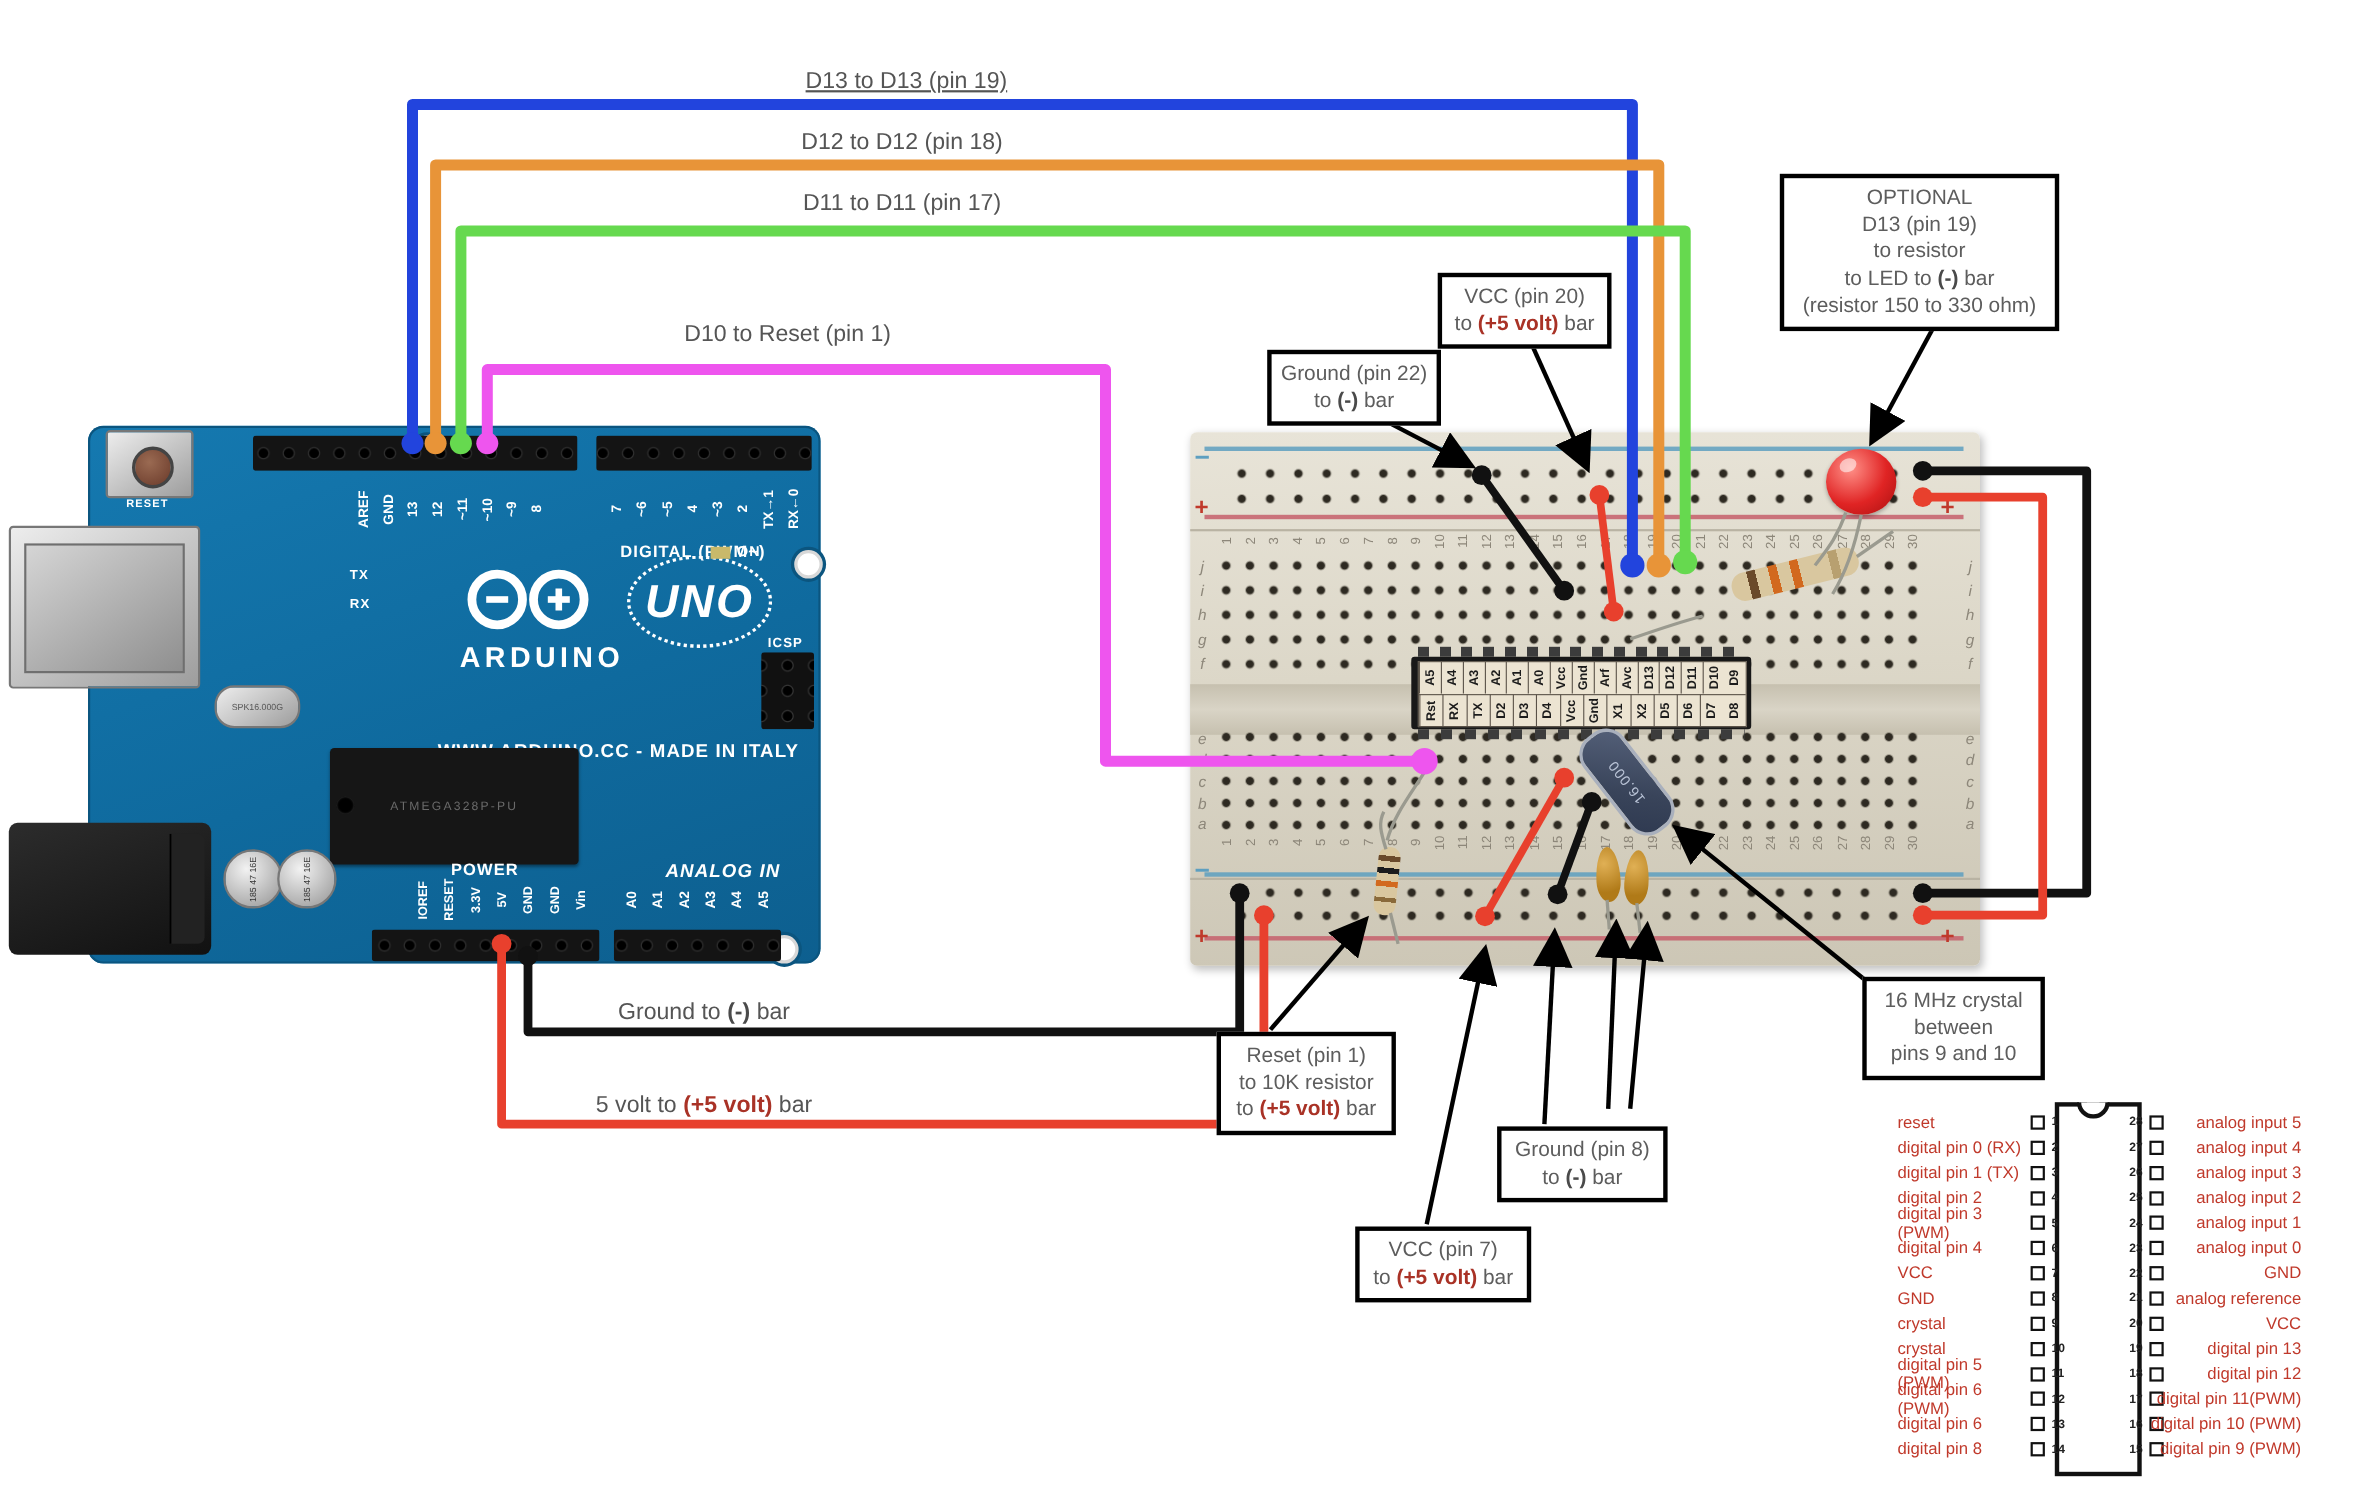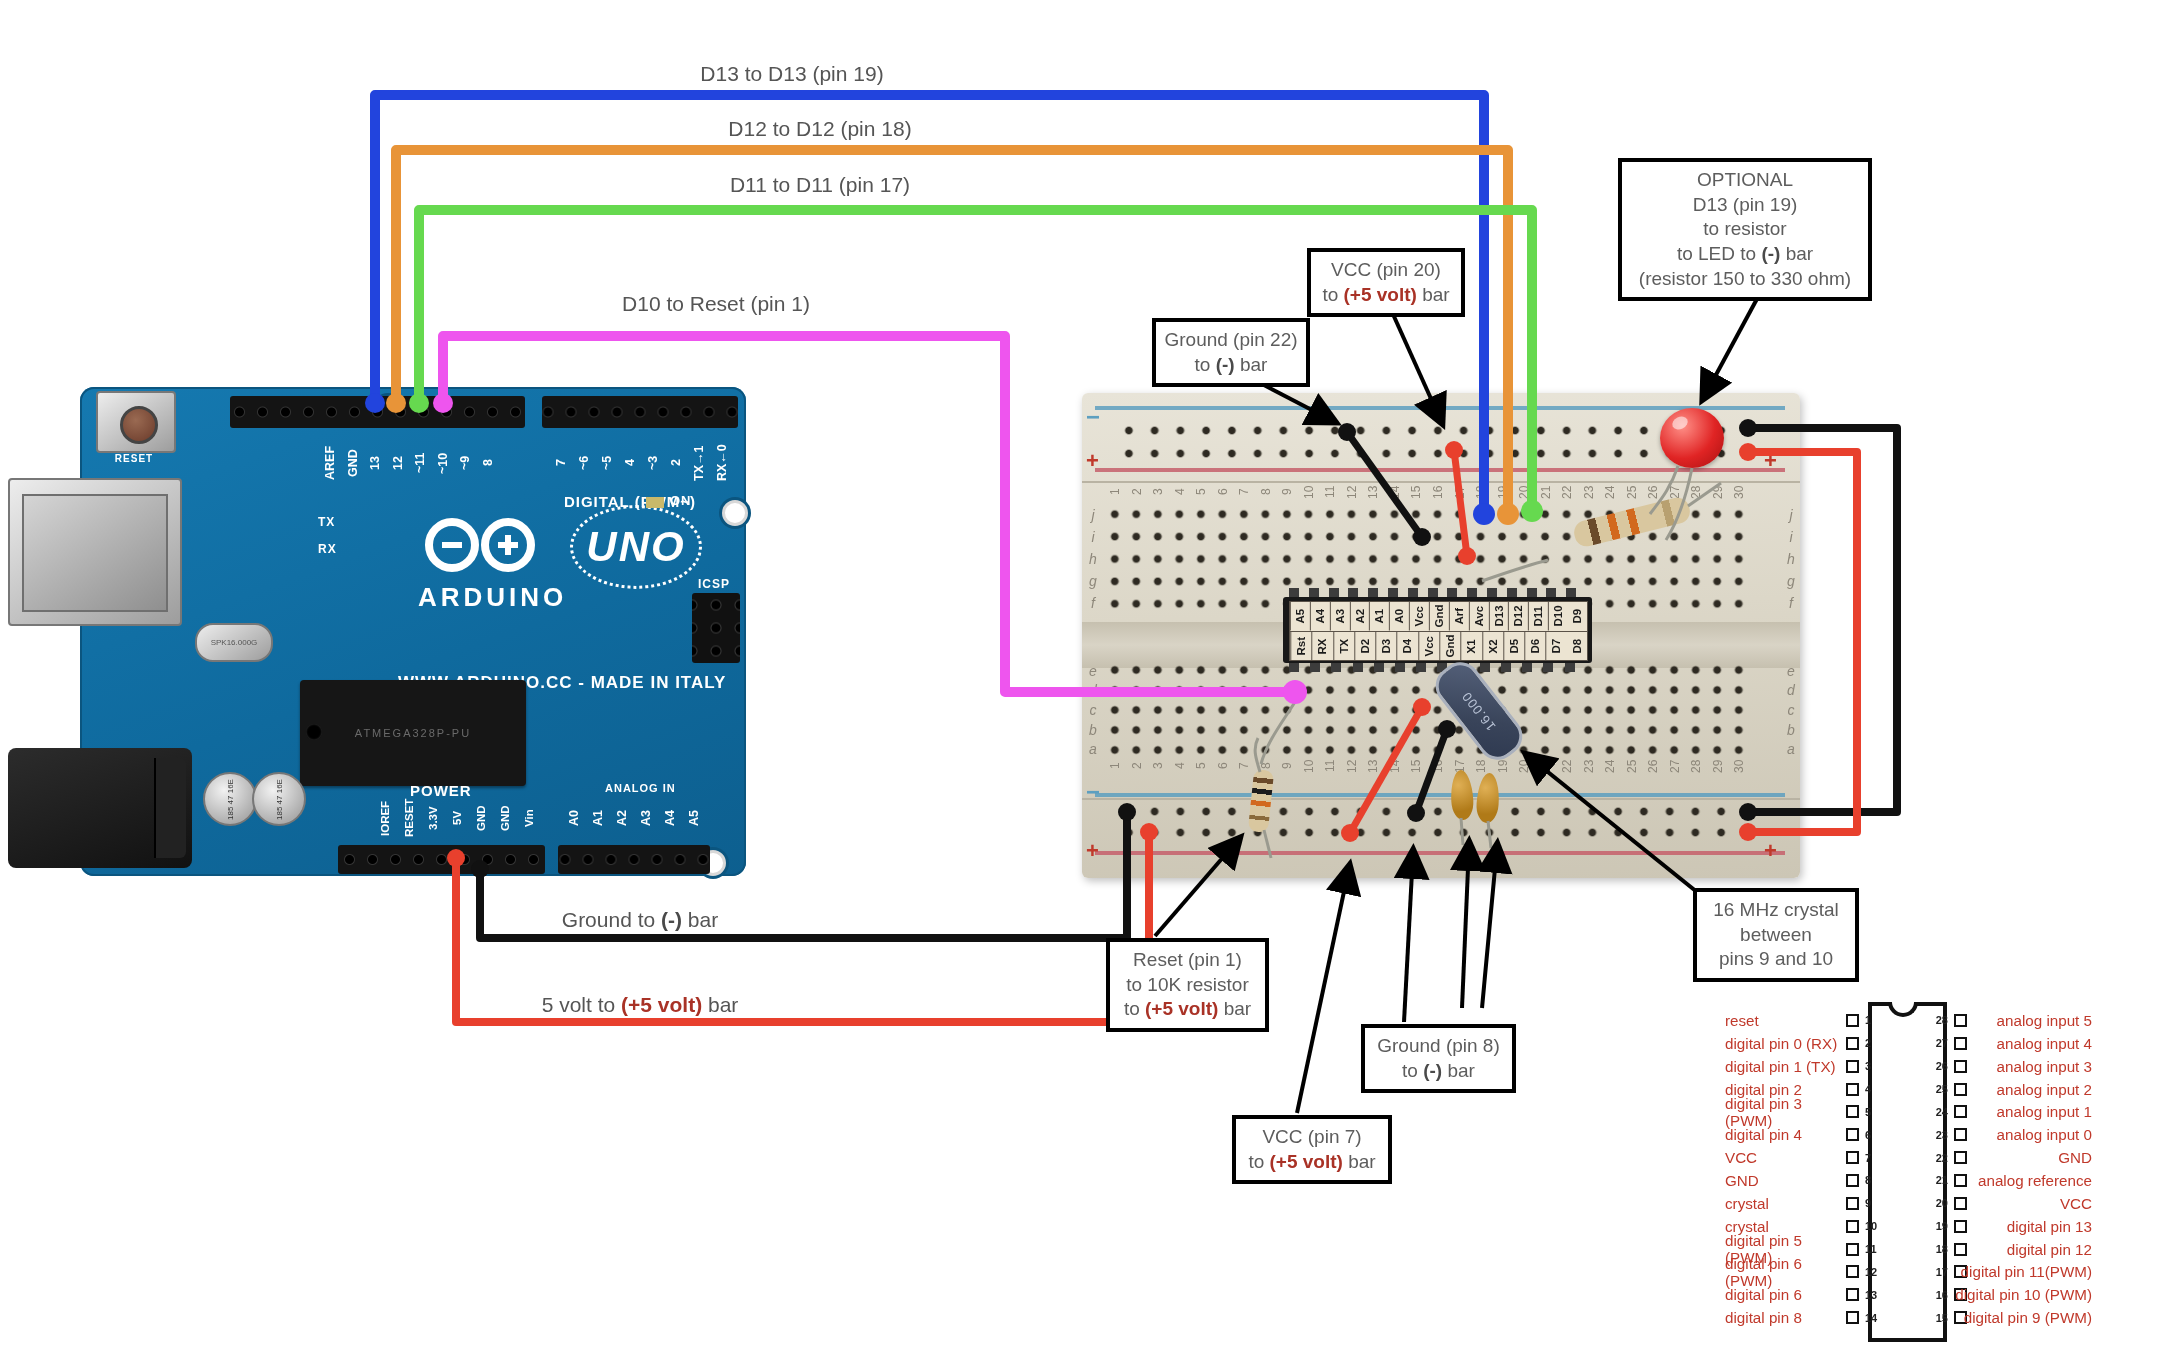--- a/index.html
+++ b/index.html
@@ -59,21 +59,21 @@
   #notch{left:1888px;top:1002px;width:30px;height:15px;border:4px solid #111;border-top:none;border-radius:0 0 30px 30px;background:#fff;box-sizing:border-box;z-index:29;}
   .psq{width:13px;height:13px;border:2.5px solid #111;background:#fff;box-sizing:border-box;display:inline-block;}
   .pnum{font-size:11px;color:#222;font-weight:bold;}
   svg{position:absolute;left:0;top:0;z-index:50;}
 </style>
 </head>
 <body>
 
 <div id="stage">
 
-  <div class="abs wlabel" style="left:642px;top:62px;">D13 to D13 (pin 19)</div>
+  <div class="abs wlabel" style="left:674px;top:62px;text-decoration:underline;">D13 to D13 (pin 19)</div>
   <div class="abs wlabel" style="left:670px;top:117px;">D12 to D12 (pin 18)</div>
   <div class="abs wlabel" style="left:670px;top:173px;">D11 to D11 (pin 17)</div>
   <div class="abs wlabel" style="left:566px;top:292px;">D10 to Reset (pin 1)</div>
   <div class="abs wlabel" style="left:490px;top:908px;"><span>Ground to </span><span class="b">(-)</span><span> bar</span></div>
   <div class="abs wlabel" style="left:490px;top:993px;"><span>5 volt to </span><span class="em">(+5 volt)</span><span> bar</span></div>
 
   <div class="abs callout" style="left:1307px;top:248px;width:158px;">
     <span>VCC (pin 20)</span><br>
     <span>to </span><span class="em">(+5 volt)</span><span> bar</span>
   </div>
@@ -174,21 +174,21 @@
     </div>
 
     <div class="abs" style="left:123px;top:385px;width:50px;height:50px;border-radius:50%;background:radial-gradient(circle at 38% 32%,#f2f2f2,#ababab 75%);border:2px solid #777;display:flex;align-items:center;justify-content:center;">
       <span style="font-size:8px;color:#333;transform:rotate(-90deg);white-space:pre-line;text-align:center;">185 47 16E</span>
     </div>
     <div class="abs" style="left:172px;top:385px;width:50px;height:50px;border-radius:50%;background:radial-gradient(circle at 38% 32%,#f2f2f2,#ababab 75%);border:2px solid #777;display:flex;align-items:center;justify-content:center;">
       <span style="font-size:8px;color:#333;transform:rotate(-90deg);white-space:pre-line;text-align:center;">185 47 16E</span>
     </div>
 
     <div class="abs pcbtxt" style="left:330px;top:395px;font-size:15px;">POWER</div>
-    <div class="abs pcbtxt" style="left:525px;top:395px;font-size:11px;">ANALOG IN</div>
+    <div class="abs pcbtxt" style="left:525px;top:395px;font-size:17px;font-style:italic;">ANALOG IN</div>
     <div class="abs vlist" style="left:293px;top:406px;width:168px;height:50px;">
         <span style="font-size:11.5px;">IOREF</span>
         <span style="font-size:11.5px;">RESET</span>
         <span style="font-size:11.5px;">3.3V</span>
         <span style="font-size:11.5px;">5V</span>
         <span style="font-size:11.5px;">GND</span>
         <span style="font-size:11.5px;">GND</span>
         <span style="font-size:11.5px;">Vin</span>
       </div>
     <div class="abs vlist" style="left:482px;top:406px;width:144px;height:50px;">

